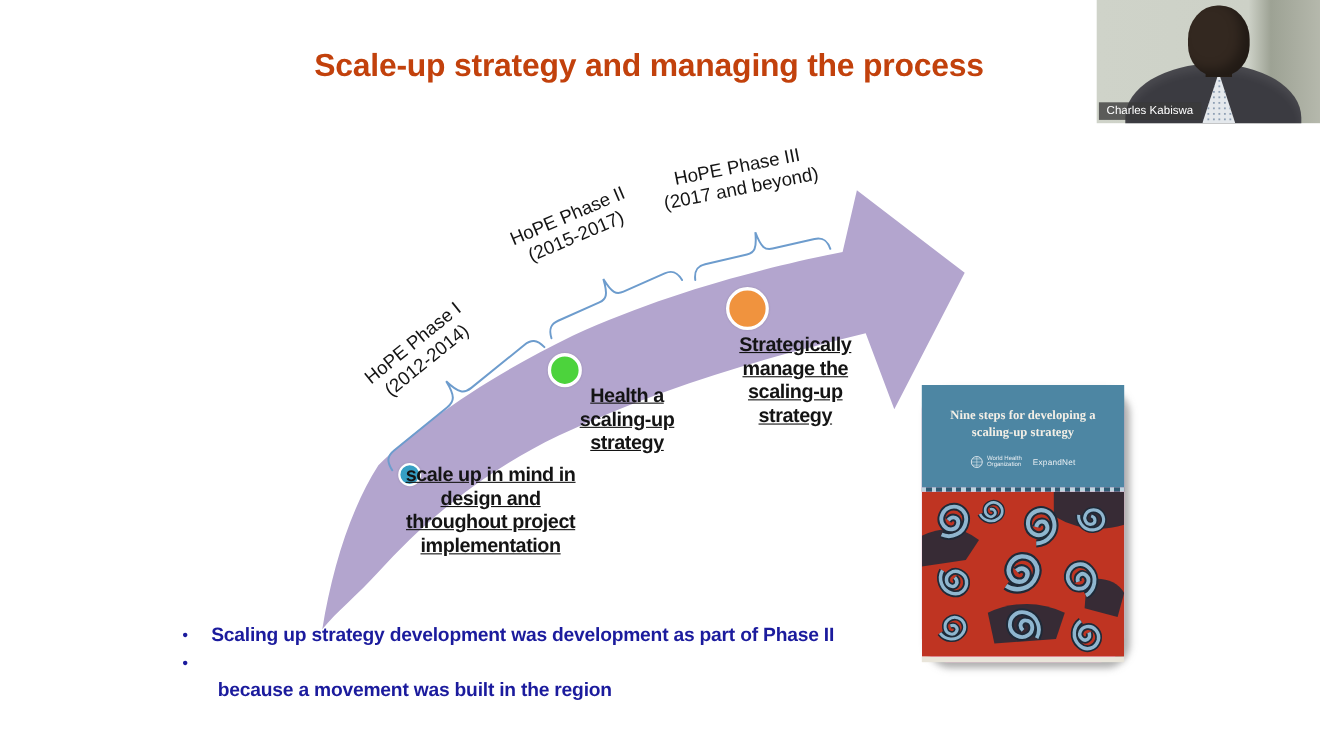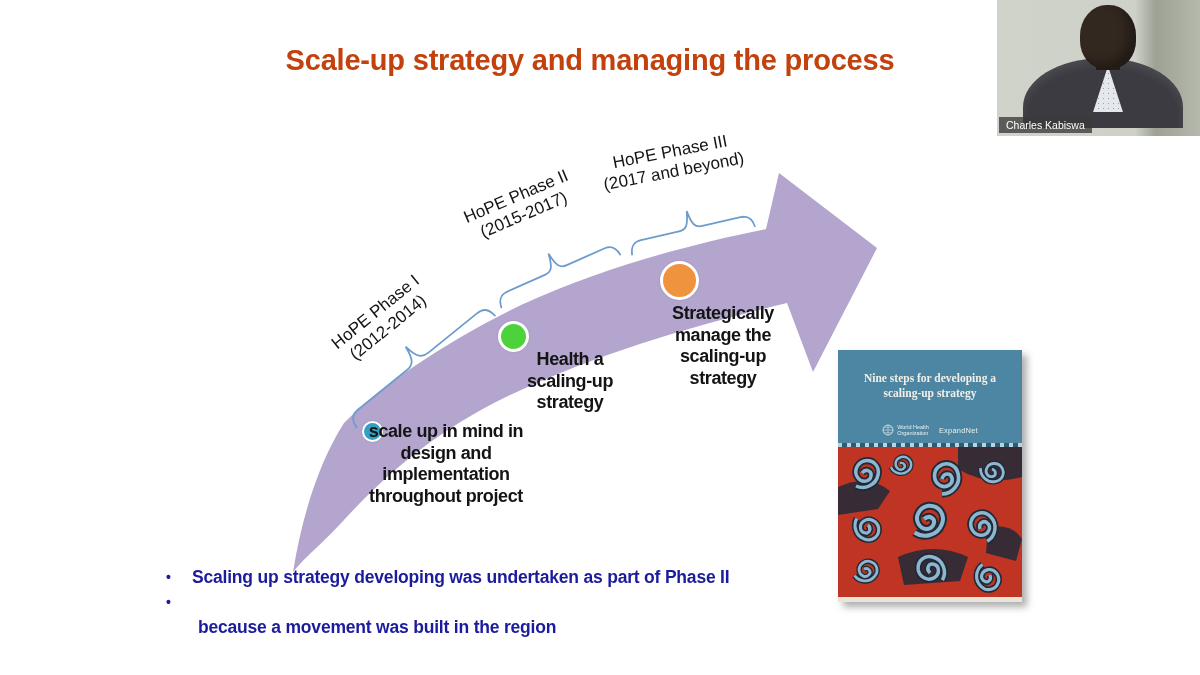--- a/index.html
+++ b/index.html
@@ -21,49 +21,49 @@
 
   
   .dot{position:absolute;border-radius:50%;border:3px solid #fff;box-sizing:border-box;
        box-shadow:0 0 2px rgba(0,0,0,0.15);}
   .dot-1{left:362px;top:421px;width:21px;height:21px;background:#369fc4;border-width:2px;}
   .dot-2{left:498px;top:321px;width:31px;height:31px;background:#4cd33c;}
   .dot-3{left:660px;top:261px;width:39px;height:39px;background:#f0933e;}
 
   
   .mlabel{position:absolute;text-align:center;font-size:18px;font-weight:bold;color:#141414;
-          line-height:21.5px;letter-spacing:-0.4px;}
+          line-height:21.5px;letter-spacing:-0.4px;text-decoration:underline;}
   .mlabel-1{left:366px;top:421px;width:160px;}
   .mlabel-2{left:515px;top:349px;width:110px;}
   .mlabel-3{left:663px;top:303px;width:120px;}
 
   
   .bullets{position:absolute;left:166px;top:565px;width:640px;color:#1b1b9d;
            font-size:17.5px;font-weight:bold;line-height:25px;letter-spacing:-0.2px;}
   .bullet-row{display:flex;}
   .bullet-marker{width:26px;flex:0 0 26px;font-size:14px;line-height:25px;}
   .bullet-cont{margin-left:32px;}
 
   
   .book{position:absolute;left:838px;top:350px;width:184px;height:252px;
-        box-shadow:5px 5px 7px rgba(110,110,110,0.55);background:#f9a8d4;}
+        box-shadow:5px 5px 7px rgba(110,110,110,0.55);background:#f9a8d4;border-radius:22px;}
   .book-header{position:relative;width:100%;height:93px;background:#4d86a3;}
   .book-title{padding-top:21px;text-align:center;color:#f3efe6;
               font-family:"Liberation Serif",serif;font-weight:bold;font-size:11.5px;line-height:15px;}
-  .book-logos{display:flex;justify-content:center;align-items:center;gap:10px;margin-top:23px;}
+  .book-logos{display:flex;justify-content:center;align-items:center;gap:10px;margin-top:13px;}
   .who-logo{display:flex;align-items:center;gap:3px;}
   .who-text{color:#e8eef2;font-size:5.5px;line-height:6px;}
   .expandnet{color:#e8eef2;font-size:7.5px;letter-spacing:0.2px;}
   .book-divider{width:100%;height:4px;
       background:repeating-linear-gradient(90deg,#bcd3de 0 4px,#2e5a72 4px 9px);}
   .book-batik{width:100%;height:150px;overflow:hidden;}
   .book-foot{width:100%;height:5px;background:#e9e5da;}
 
   
-  .webcam{position:absolute;left:997px;top:0;width:203px;height:136px;overflow:hidden;
+  .webcam{position:absolute;left:997px;top:0;width:203px;height:112px;overflow:hidden;
           background:linear-gradient(90deg,#cfd3c9 0%,#cdd1c7 68%,#9da294 78%,#b5b8ac 100%);}
   .wc-torso{position:absolute;left:26px;top:58px;width:160px;height:70px;background:#3b3b41;
             border-radius:50% 50% 0 0/70% 70% 0 0;
             box-shadow:inset 0 6px 8px rgba(255,255,255,0.08);}
   .wc-shirt{position:absolute;left:94px;top:66px;width:34px;height:46px;background:#e4e8ec;
             clip-path:polygon(50% 0,6% 100%,94% 100%);
             background-image:radial-gradient(#8fa0b4 0.8px,transparent 1px);background-size:5px 5px;}
   .wc-neck{position:absolute;left:99px;top:52px;width:24px;height:18px;background:#241c15;}
   .wc-head{position:absolute;left:83px;top:5px;width:56px;height:64px;background:#332820;
            border-radius:48% 48% 44% 44%;box-shadow:inset -8px -6px 10px rgba(0,0,0,0.35);}
@@ -102,22 +102,22 @@
     <div>(2017 and beyond)</div>
   </div>
 
   <div class="dot dot-1"></div>
   <div class="dot dot-2"></div>
   <div class="dot dot-3"></div>
 
   <div class="mlabel mlabel-1">
     <div>scale up in mind in</div>
     <div>design and</div>
+    <div>throughout project</div>
     <div>implementation</div>
-    <div>throughout project</div>
   </div>
   <div class="mlabel mlabel-2">
     <div>Health a</div>
     <div>scaling-up</div>
     <div>strategy</div>
   </div>
   <div class="mlabel mlabel-3">
     <div>Strategically</div>
     <div>manage the</div>
     <div>scaling-up</div>
@@ -169,21 +169,21 @@
         <use href="#swirl" transform="translate(92,126) rotate(-85)"></use>
         <use href="#swirl" transform="translate(152,128) rotate(120) scale(0.9)"></use>
       </svg>
     </div>
     <div class="book-foot"></div>
   </div>
 
   <div class="bullets">
     <div class="bullet-row">
       <span class="bullet-marker">•</span>
-      <span>Scaling up strategy developing was undertaken as part of Phase II</span>
+      <span>Scaling up strategy development was development as part of Phase II</span>
     </div>
     <div class="bullet-row">
       <span class="bullet-marker">•</span>
     </div>
     <div class="bullet-cont">because a movement was built in the region</div>
   </div>
 
   <div class="webcam">
     <div class="wc-torso"></div>
     <div class="wc-shirt"></div>

